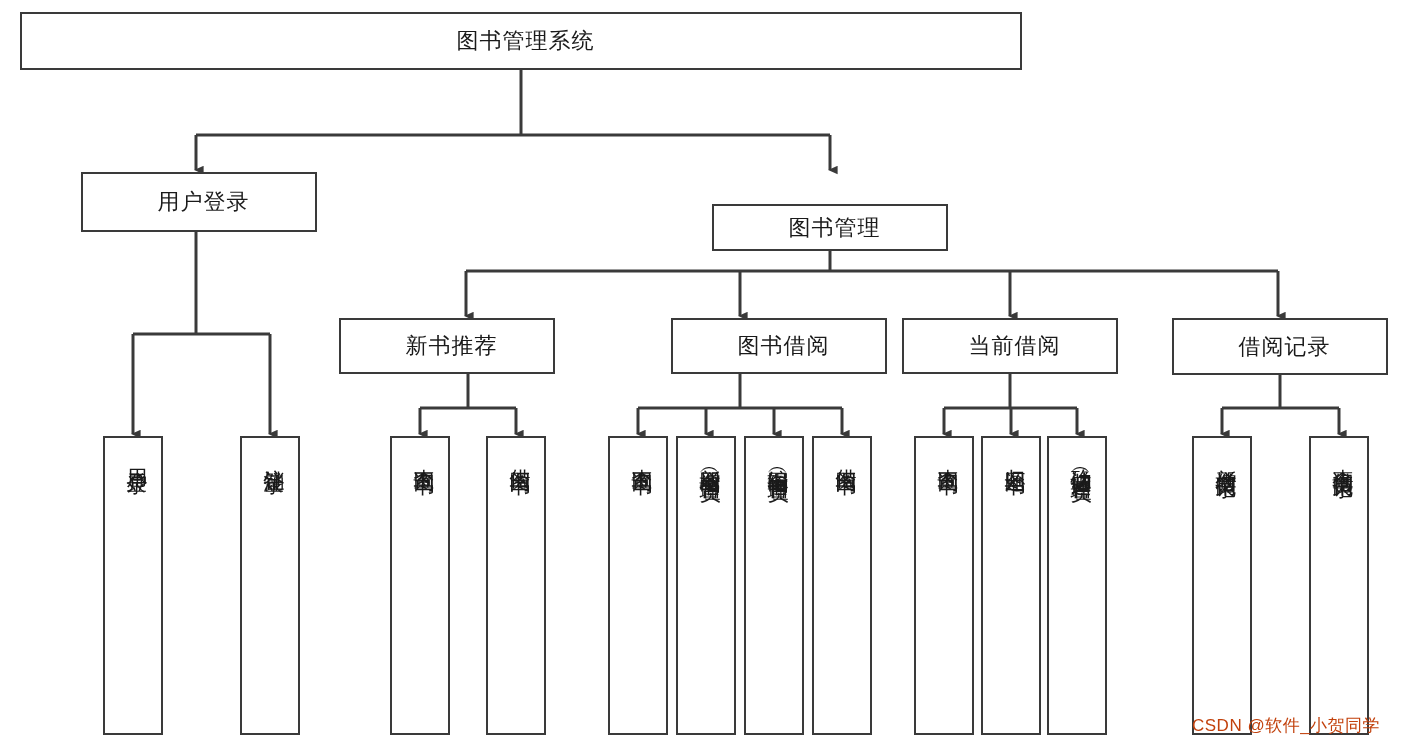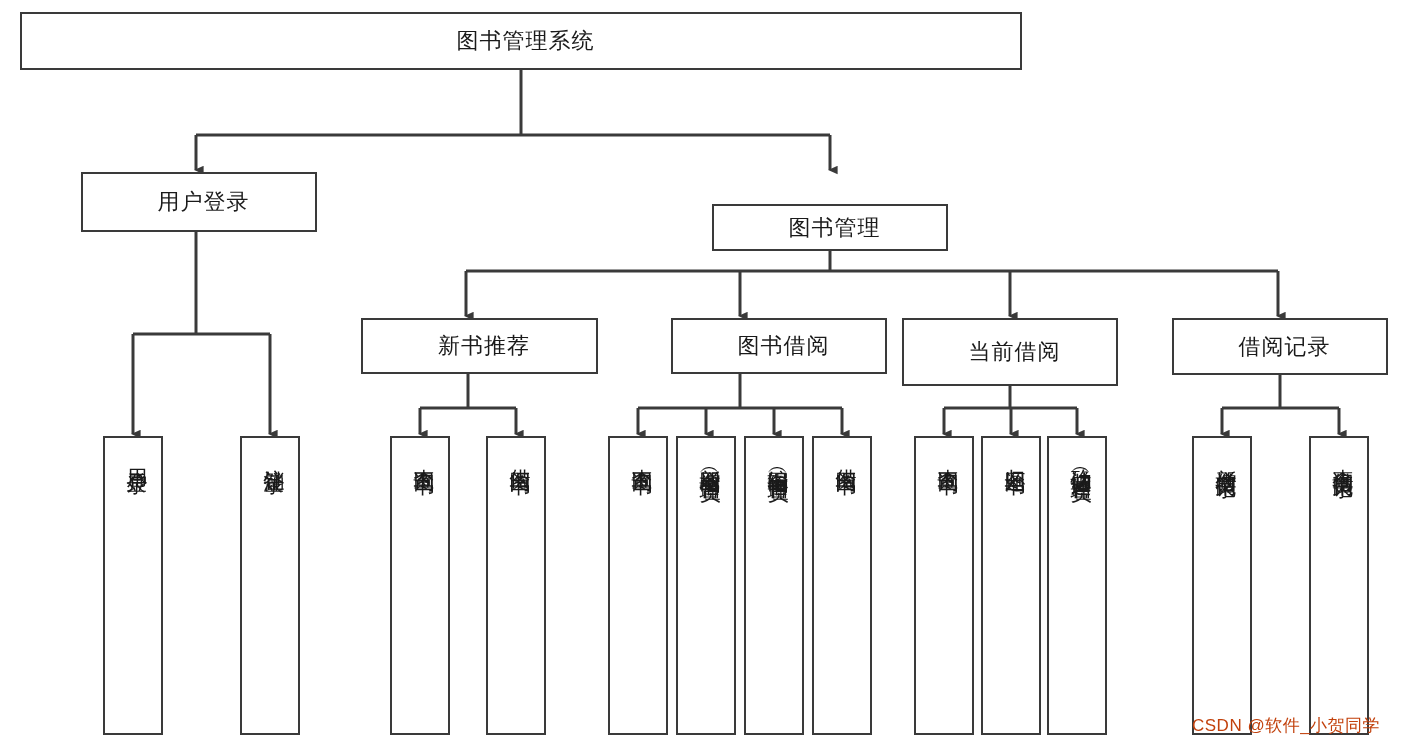--- a/index.html
+++ b/index.html
@@ -132,29 +132,29 @@
   </div>
 
   <div class="node horiz" style="left:81px; top:172px; width:236px; height:60px;">
     <span class="node-label">用户登录</span>
   </div>
 
   <div class="node horiz" style="left:712px; top:172px; width:236px; height:47px;margin-top:32px;">
     <span class="node-label">图书管理</span>
   </div>
 
-  <div class="node horiz" style="left:361px; top:318px; width:237px; height:56px;">
+  <div class="node horiz" style="left:339px; top:318px; width:216px; height:56px;">
     <span class="node-label">新书推荐</span>
   </div>
 
   <div class="node horiz" style="left:632px; top:318px; width:216px; height:56px;margin-left:39px;">
     <span class="node-label">图书借阅</span>
   </div>
 
-  <div class="node horiz" style="left:902px; top:318px; width:216px; height:68px;">
+  <div class="node horiz" style="left:902px; top:318px; width:216px; height:56px;">
     <span class="node-label">当前借阅</span>
   </div>
 
   <div class="node horiz" style="left:1172px; top:318px; width:216px; height:57px;">
     <span class="node-label">借阅记录</span>
   </div>
 
   <div class="node vert" style="left:103px; top:436px; width:60px; height:299px;">
     <span class="node-label">用户登录</span>
   </div>

